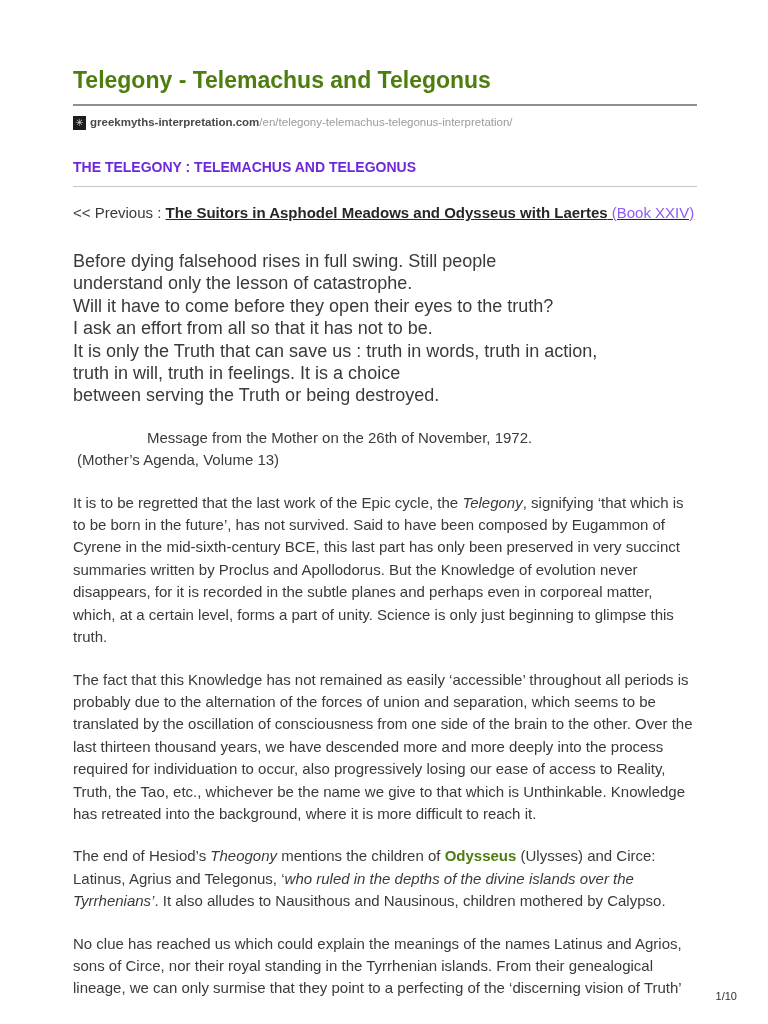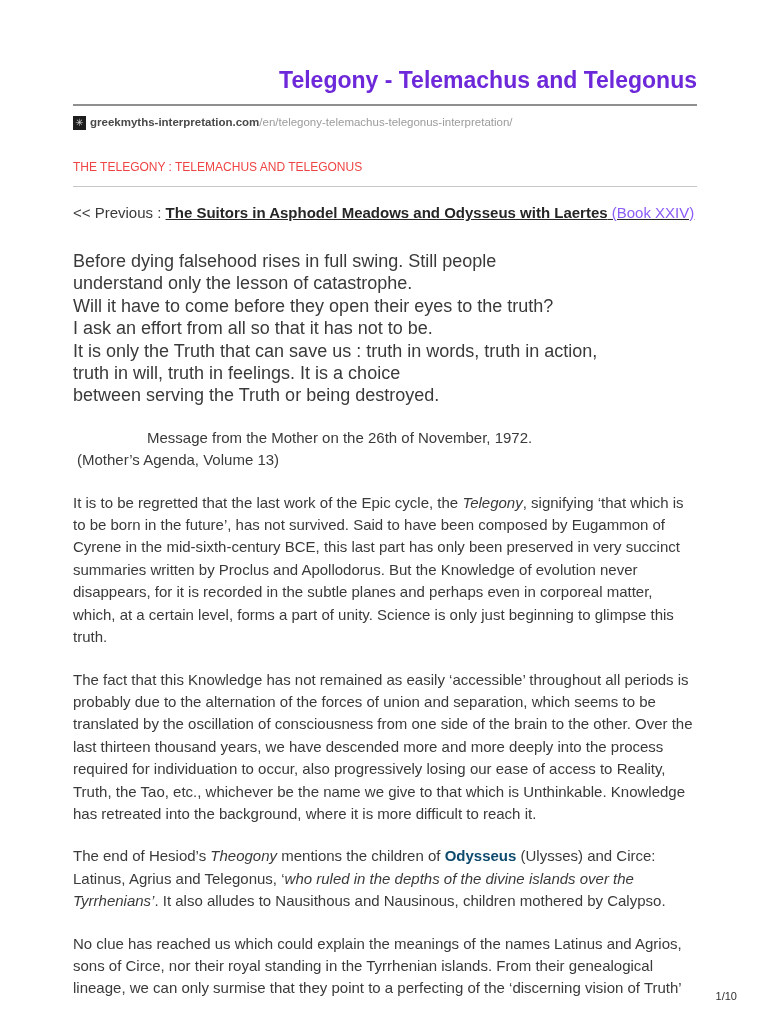--- a/index.html
+++ b/index.html
@@ -11,22 +11,21 @@
     position: relative;
     overflow: hidden;
   }
   .page { padding: 66px 71px 0 73px; }
 
   h1.title {
     margin: 0;
     font-size: 23px;
     line-height: 28px;
     font-weight: bold;
-    color: #6d28d9;
-    text-align: right;
+    color: #4d7c0f;
   }
   .rule-dark { border: 0; border-top: 2px solid #8f8f8f; margin: 10px 0 0 0; }
   .rule-light { border: 0; border-top: 1px solid #c6c6c6; margin: 8px 0 0 0; }
 
   .urlbar {
     margin-top: 9px;
     display: flex;
     align-items: center;
     font-size: 11.5px;
     line-height: 15px;
@@ -40,24 +39,24 @@
     justify-content: center;
     font-size: 10px;
     margin-right: 4px;
     flex: 0 0 auto;
   }
   .host { font-weight: bold; color: #4a4a4a; }
   .path { color: #9b9b9b; text-align: center; }
 
   h2.heading {
     margin: 27px 0 0 0;
-    font-size: 12px;
+    font-size: 14px;
     line-height: 21px;
-    font-weight: normal;
-    color: #ef4444;
+    font-weight: bold;
+    color: #6d28d9;
   }
 
   .prev {
     margin: 13px 0 0 0;
     font-size: 15px;
     line-height: 26px;
     color: #3a3a3a;
   }
   .prev a {
     color: #262626;
@@ -69,21 +68,21 @@
 
   .poem { margin-top: 24px; font-size: 18px; line-height: 22.4px; }
   .poem-line { white-space: pre-wrap; }
 
   .attribution { margin-top: 20px; font-size: 15px; line-height: 22.4px; }
   .attr-line1 { padding-left: 74px; }
   .attr-line2 { padding-left: 4px; }
 
   .paras .para { margin: 20px 0 0 0; font-size: 15px; line-height: 22.4px; }
   .paras .para em { font-style: italic; }
-  .paras .para strong { font-weight: bold; color: #0c4a6e; }
+  .paras .para strong { font-weight: bold; color: #4d7c0f; }
 
   .page-number {
     position: absolute;
     right: 31px;
     bottom: 22px;
     font-size: 11px;
     color: #2f2f2f;
   }
 </style>
 </head>

